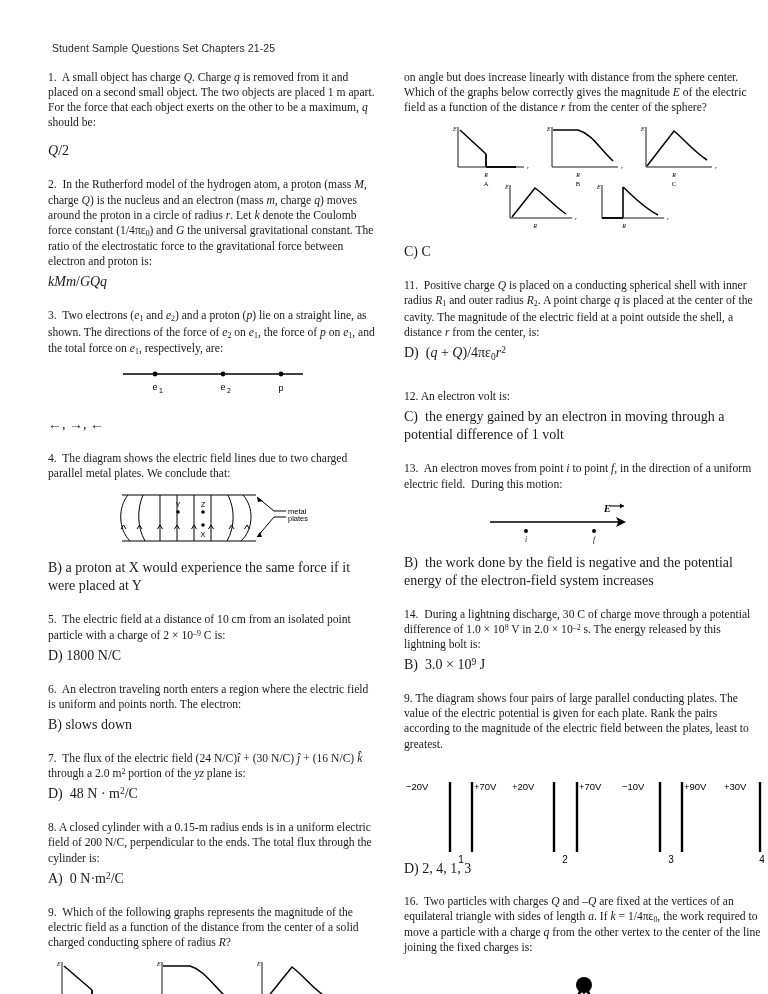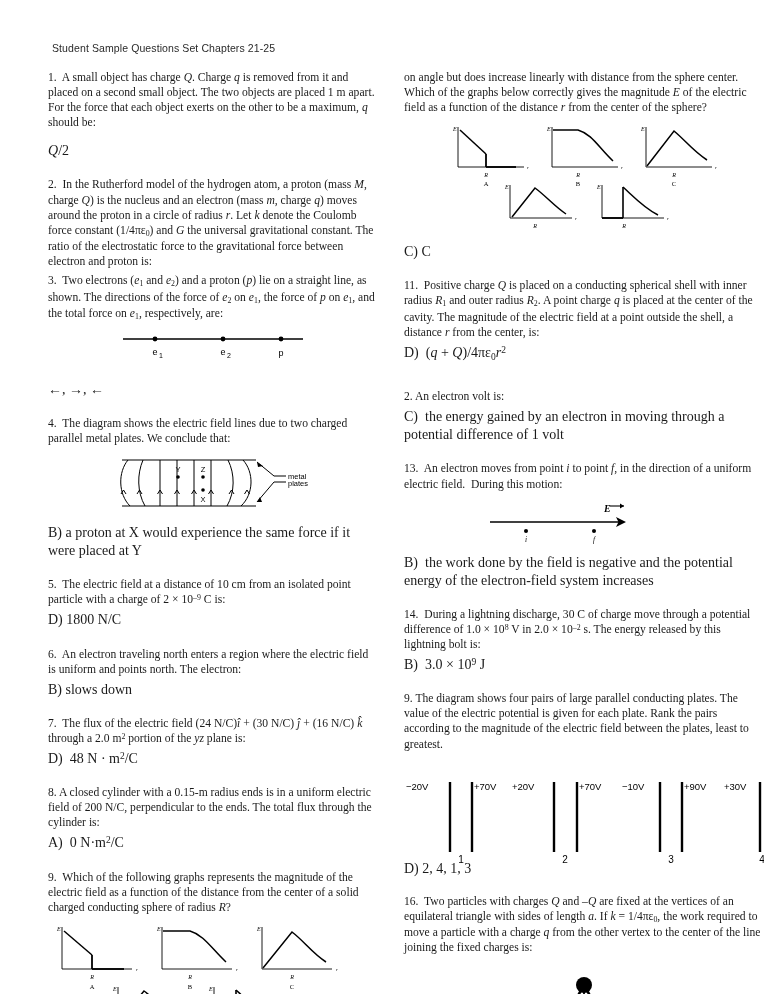--- a/index.html
+++ b/index.html
@@ -71,20 +71,21 @@
       <div class="ans sp"><i>Q</i>/2</div>
 
       <div class="q tight">
         2.&nbsp; In the Rutherford model of the hydrogen atom, a proton (mass <i>M</i>,
         charge <i>Q</i>) is the nucleus and an electron (mass <i>m</i>, charge <i>q</i>) moves
         around the proton in a circle of radius <i>r</i>. Let <i>k</i> denote the Coulomb
         force constant (1/4πε<sub>0</sub>) and <i>G</i> the universal gravitational constant.
         The ratio of the electrostatic force to the gravitational force between
         electron and proton is:
       </div>
+      <div class="ans sp"><i>kMm</i>/<i>GQq</i></div>
 
       <div class="q tight">
         3.&nbsp; Two electrons (<i>e</i><sub>1</sub> and <i>e</i><sub>2</sub>) and a proton (<i>p</i>) lie on a straight line, as
         shown. The directions of the force of <i>e</i><sub>2</sub> on <i>e</i><sub>1</sub>, the force of <i>p</i> on <i>e</i><sub>1</sub>,
         and the total force on <i>e</i><sub>1</sub>, respectively, are:
       </div>
 
       <div class="fig center-fig">
         <svg width="200" height="42" viewBox="0 0 200 42">
           <line x1="10" y1="10" x2="190" y2="10" stroke="#000" stroke-width="1.4"></line>
@@ -323,21 +324,21 @@
       <div class="q tight">
         11.&nbsp; Positive charge <i>Q</i> is placed on a conducting spherical shell with
         inner radius <i>R</i><sub>1</sub> and outer radius <i>R</i><sub>2</sub>. A point charge <i>q</i> is placed at the
         center of the cavity. The magnitude of the electric field at a point
         outside the shell, a distance <i>r</i> from the center, is:
       </div>
       <div class="ans" style="margin-bottom:26px;">
         D)&nbsp; (<i>q</i> + <i>Q</i>)/4πε<sub>0</sub><i>r</i><sup>2</sup>
       </div>
 
-      <div class="q tight">2.  An electron volt is:</div>
+      <div class="q tight">12.  An electron volt is:</div>
       <div class="ans sp">
         C)&nbsp; the energy gained by an electron in moving through a potential
         difference of 1 volt
       </div>
 
       <div class="q tight">
         13.&nbsp; An electron moves from point <i>i</i> to point <i>f</i>, in the direction of a
         uniform electric field.&nbsp; During this motion:
       </div>
 

